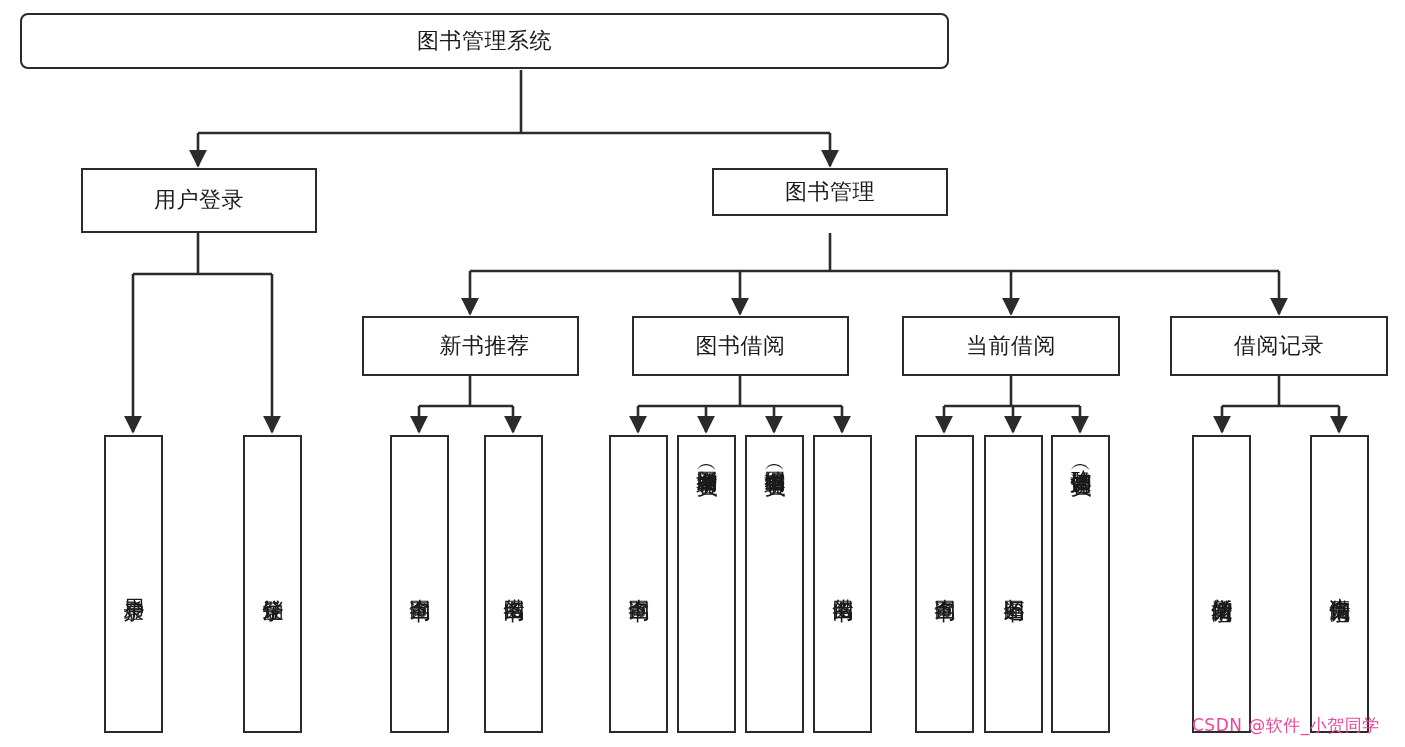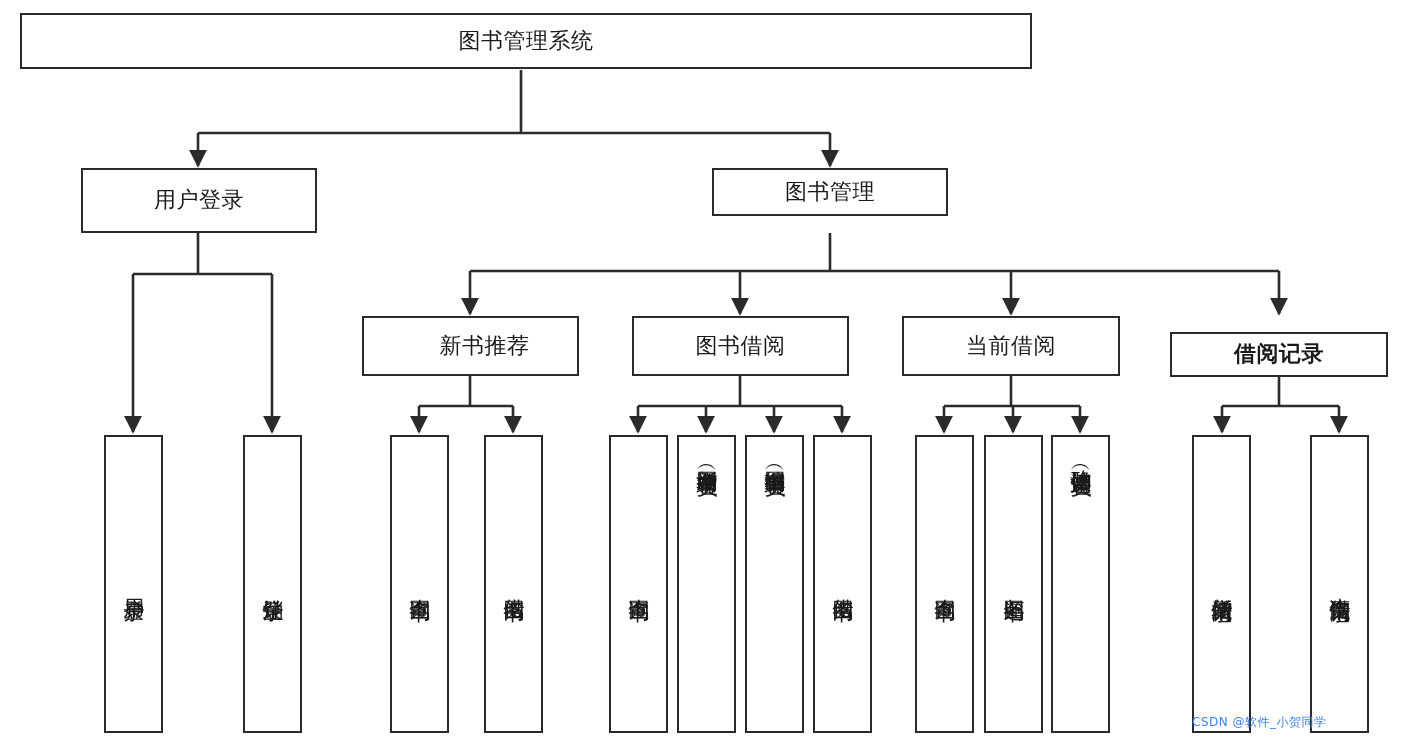--- a/index.html
+++ b/index.html
@@ -57,22 +57,22 @@
     padding-top: 16px;
   }
   .leaf-box.center-v {
     align-items: center;
     padding-top: 0;
   }
   .watermark {
     position: absolute;
     left: 1192px;
     top: 714px;
-    font-size: 12px;
-    color: #3b82f6;
+    font-size: 17px;
+    color: #ec4899;
     white-space: nowrap;
     letter-spacing: 0.5px;
     pointer-events: none;
   }
 </style>
 </head>
 <body>
 
 <div id="diagram-root">
 
@@ -124,21 +124,21 @@
       <path d="M 1013 406 L 1013 432" marker-end="url(#arrow)"></path>
       <path d="M 1080 406 L 1080 432" marker-end="url(#arrow)"></path>
 
       <path d="M 1279 376 L 1279 406"></path>
       <path d="M 1222 406 L 1339 406"></path>
       <path d="M 1222 406 L 1222 432" marker-end="url(#arrow)"></path>
       <path d="M 1339 406 L 1339 432" marker-end="url(#arrow)"></path>
     </g>
   </svg>
 
-  <div class="node-box" style="left:20px; top:13px; width:1012px; height:56px;">
+  <div class="node-box" style="left:20px; top:13px; width:929px; height:56px;border-radius:8px;">
     <span class="node-label-h">图书管理系统</span>
   </div>
 
   <div class="node-box" style="left:81px; top:168px; width:236px; height:65px;">
     <span class="node-label-h">用户登录</span>
   </div>
 
   <div class="node-box" style="left:712px; top:168px; width:236px; height:48px;">
     <span class="node-label-h">图书管理</span>
   </div>
@@ -148,21 +148,21 @@
   </div>
 
   <div class="node-box" style="left:632px; top:316px; width:217px; height:60px;">
     <span class="node-label-h">图书借阅</span>
   </div>
 
   <div class="node-box" style="left:902px; top:316px; width:218px; height:60px;">
     <span class="node-label-h">当前借阅</span>
   </div>
 
-  <div class="node-box" style="left:1170px; top:332px; width:218px; height:45px;font-weight:bold;">
+  <div class="node-box" style="left:1170px; top:316px; width:218px; height:60px;">
     <span class="node-label-h">借阅记录</span>
   </div>
 
   <div class="node-box leaf-box center-v" style="left:104px; top:435px; width:59px; height:298px;">
     <span class="node-label-v">用户登录</span>
   </div>
 
   <div class="node-box leaf-box center-v" style="left:243px; top:435px; width:59px; height:298px;">
     <span class="node-label-v">注销登录</span>
   </div>

